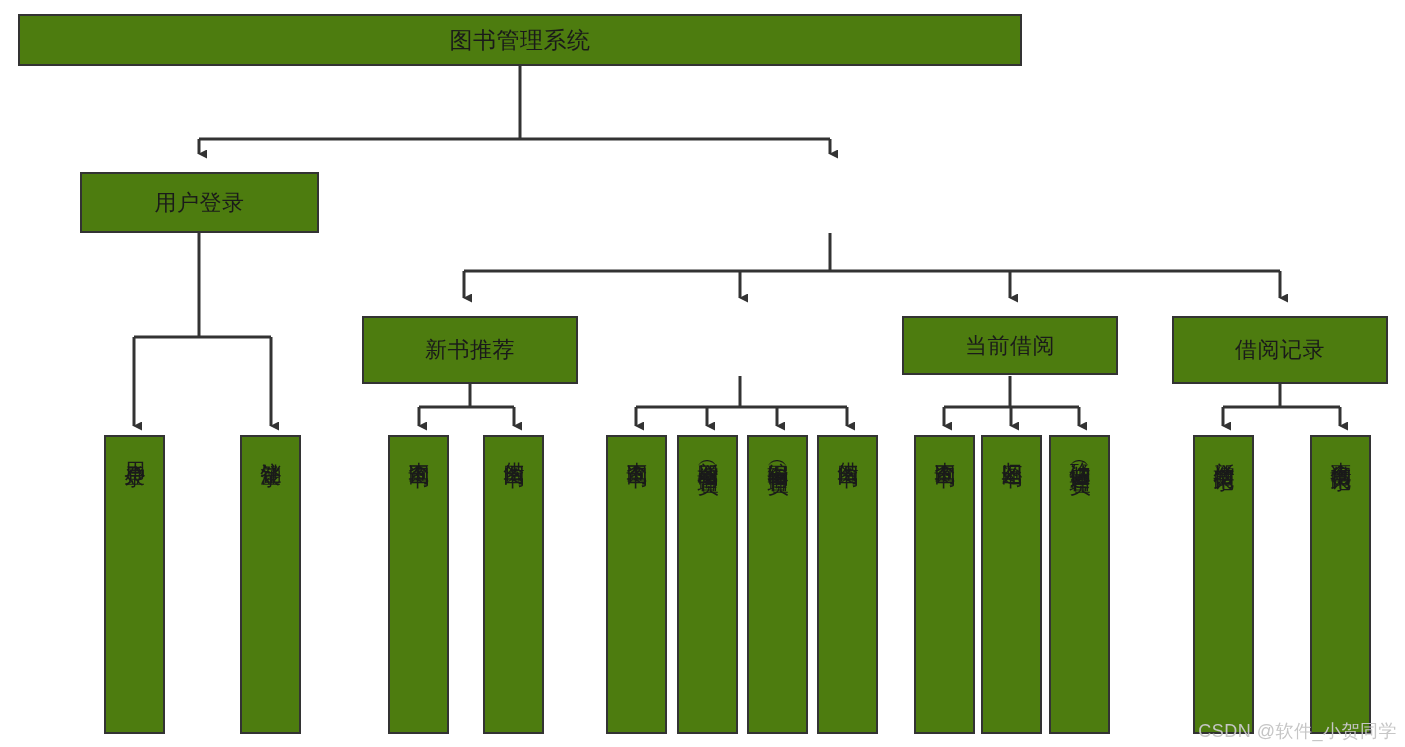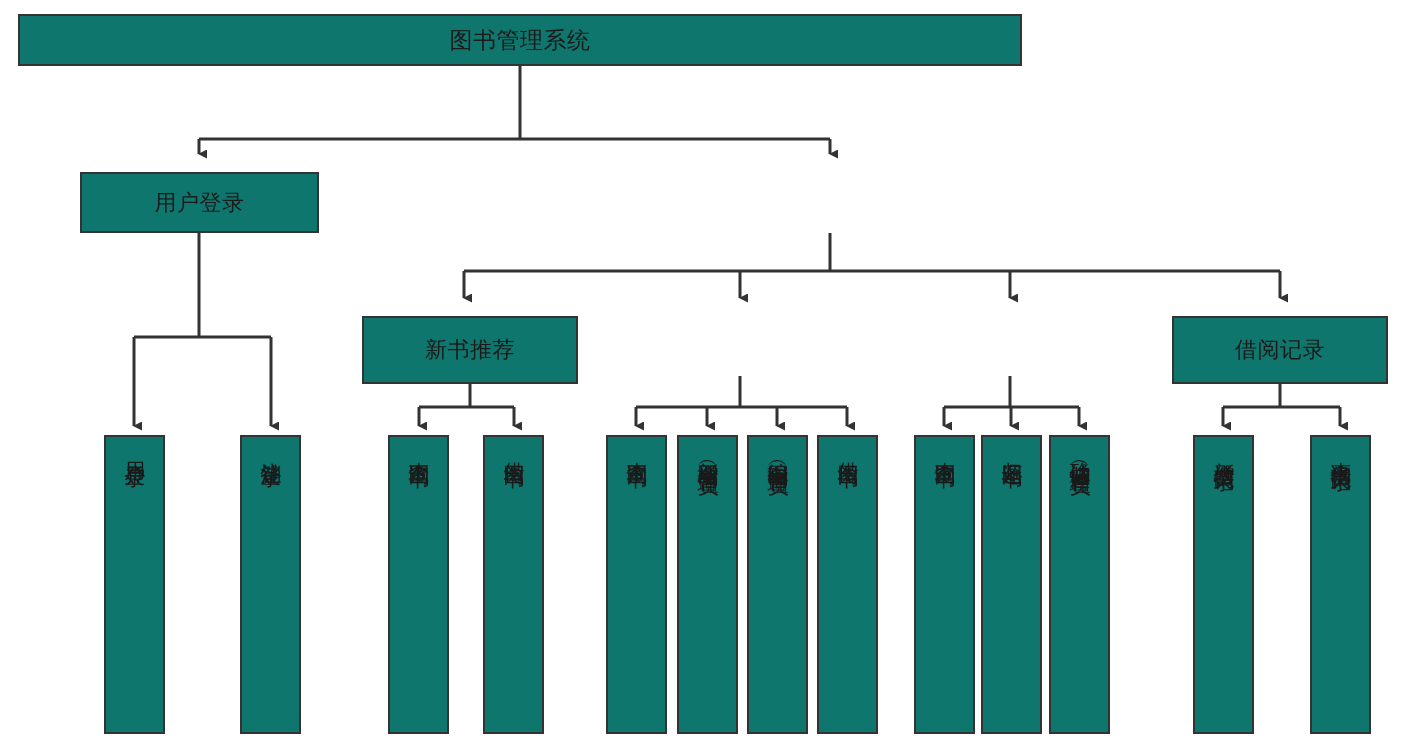--- a/index.html
+++ b/index.html
@@ -24,21 +24,21 @@
     position: absolute;
     left: 0;
     top: 0;
     width: 1405px;
     height: 747px;
     pointer-events: none;
   }
   .node {
     position: absolute;
     box-sizing: border-box;
-    background: #0f766e;
+    background: #4d7c0f;
     border: 2px solid #333333;
     display: flex;
     align-items: center;
     justify-content: center;
     color: #1a1a1a;
   }
   .node-label {
     font-size: 22px;
     line-height: 1.15;
     letter-spacing: 0.5px;
@@ -131,20 +131,23 @@
     <span class="node-label">图书管理系统</span>
   </div>
 
   <div class="node level2" style="left:80px; top:172px; width:239px; height:61px;">
     <span class="node-label">用户登录</span>
   </div>
 
   <div class="node level3" style="left:362px; top:316px; width:216px; height:68px;">
     <span class="node-label">新书推荐</span>
   </div>
+  <div class="node level3" style="left:902px; top:316px; width:216px; height:59px;">
+    <span class="node-label">当前借阅</span>
+  </div>
   <div class="node level3" style="left:1172px; top:316px; width:216px; height:68px;">
     <span class="node-label">借阅记录</span>
   </div>
 
   <div class="node leaf" style="left:104px; top:435px; width:61px; height:299px;">
     <span class="node-label">用户登录</span>
   </div>
   <div class="node leaf" style="left:240px; top:435px; width:61px; height:299px;">
     <span class="node-label">注销登录</span>
   </div>
@@ -179,14 +182,15 @@
     <span class="node-label">确认归还（管理员）</span>
   </div>
 
   <div class="node leaf" style="left:1193px; top:435px; width:61px; height:299px;">
     <span class="node-label">新增借阅记录</span>
   </div>
   <div class="node leaf" style="left:1310px; top:435px; width:61px; height:299px;">
     <span class="node-label">查询借阅记录</span>
   </div>
 
+  <div class="watermark">CSDN @软件_小贺同学</div>
 
 </div>
 
 </body></html>

